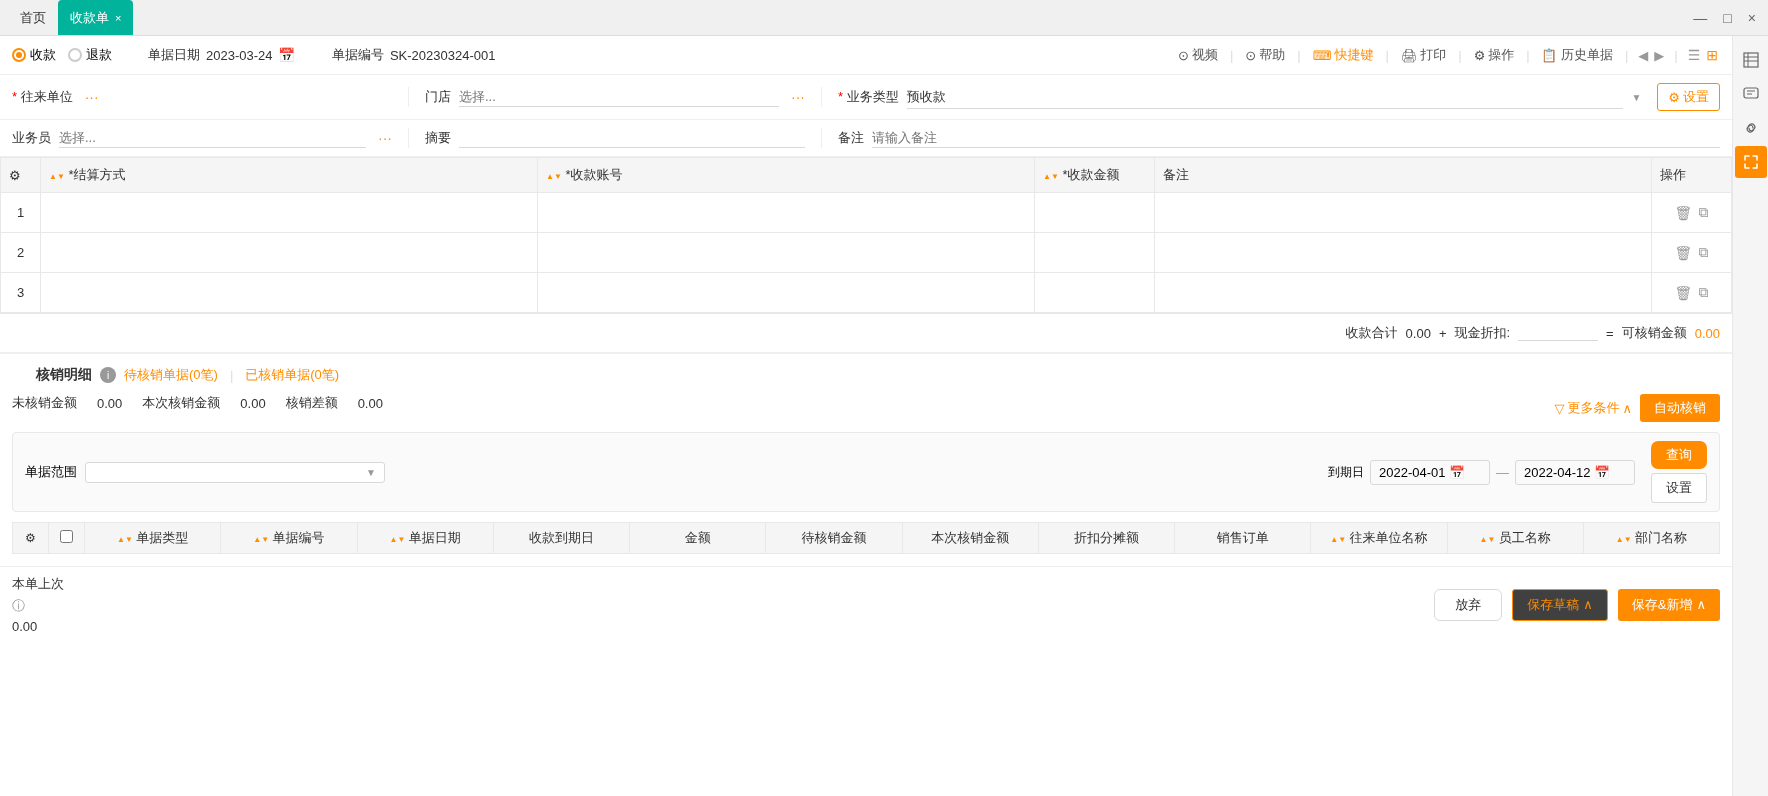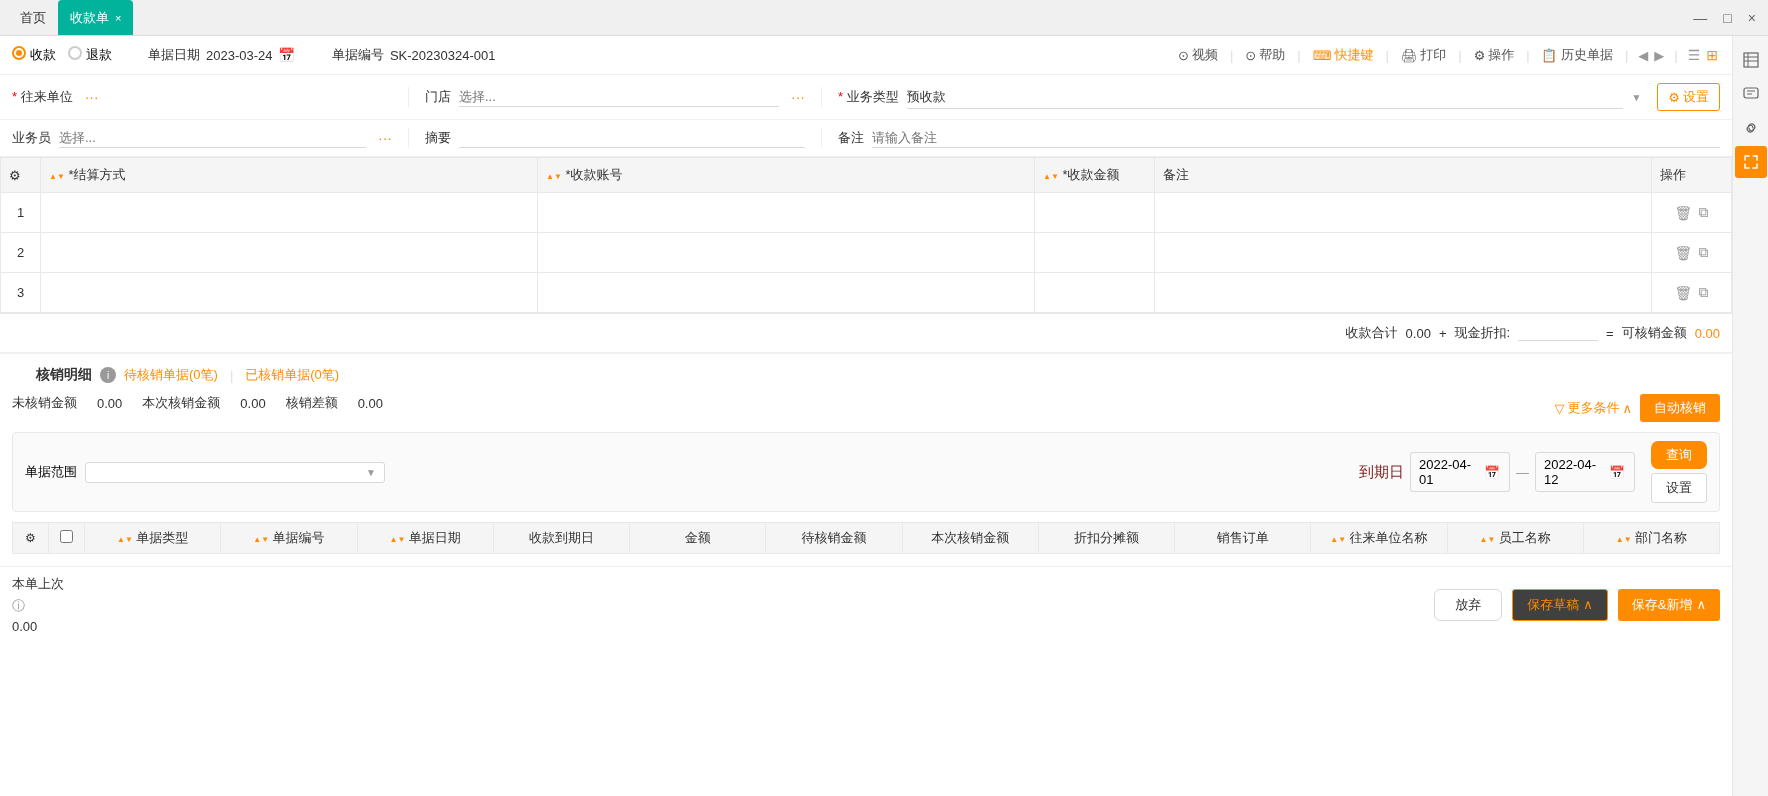--- a/index.html
+++ b/index.html
@@ -47,21 +47,21 @@
 
     
     .top-toolbar {
       display: flex; align-items: center;
       padding: 8px 12px;
       border-bottom: 1px solid #eee;
       background: #fff;
       gap: 16px;
     }
     .radio-group { display: flex; align-items: center; gap: 12px; }
-    .radio-label { display: flex; gap: 4px; cursor: pointer; }
+    .radio-label { display: flex; align-items: center; gap: 4px; cursor: pointer; }
     .radio-dot {
       width: 14px; height: 14px; border-radius: 50%;
       border: 2px solid #ccc;
       display: flex; align-items: center; justify-content: center;
     }
     .radio-dot.checked { border-color: #ff8c00; }
     .radio-dot.checked::after {
       content: ''; width: 6px; height: 6px; border-radius: 50%; background: #ff8c00;
     }
 
@@ -246,27 +246,27 @@
       border: 1px solid #d9d9d9;
       padding: 4px 8px;
       border-radius: 3px;
       background: #fff;
       cursor: pointer;
       flex: 1;
       max-width: 300px;
     }
     .date-select-text { flex: 1; color: #999; font-size: 12px; }
     .date-input-group { display: flex; align-items: center; gap: 6px; }
-    .date-label-sm { color: #7f1d1d; font-size: 15px; white-space: nowrap; }
+    .date-label-sm { color: #000000; font-size: 12px; white-space: nowrap; }
     .date-input {
       border: 1px solid #d9d9d9;
       padding: 4px 8px;
       border-radius: 3px;
       font-size: 12px;
-      width: 100px;
+      width: 120px;
       display: flex; align-items: center; gap: 4px;
     }
     .date-separator { color: #999; }
     .query-btn {
       background: #ff8c00;
       color: #fff;
       border: none;
       padding: 5px 14px;
       border-radius: 7px;
       cursor: pointer;

